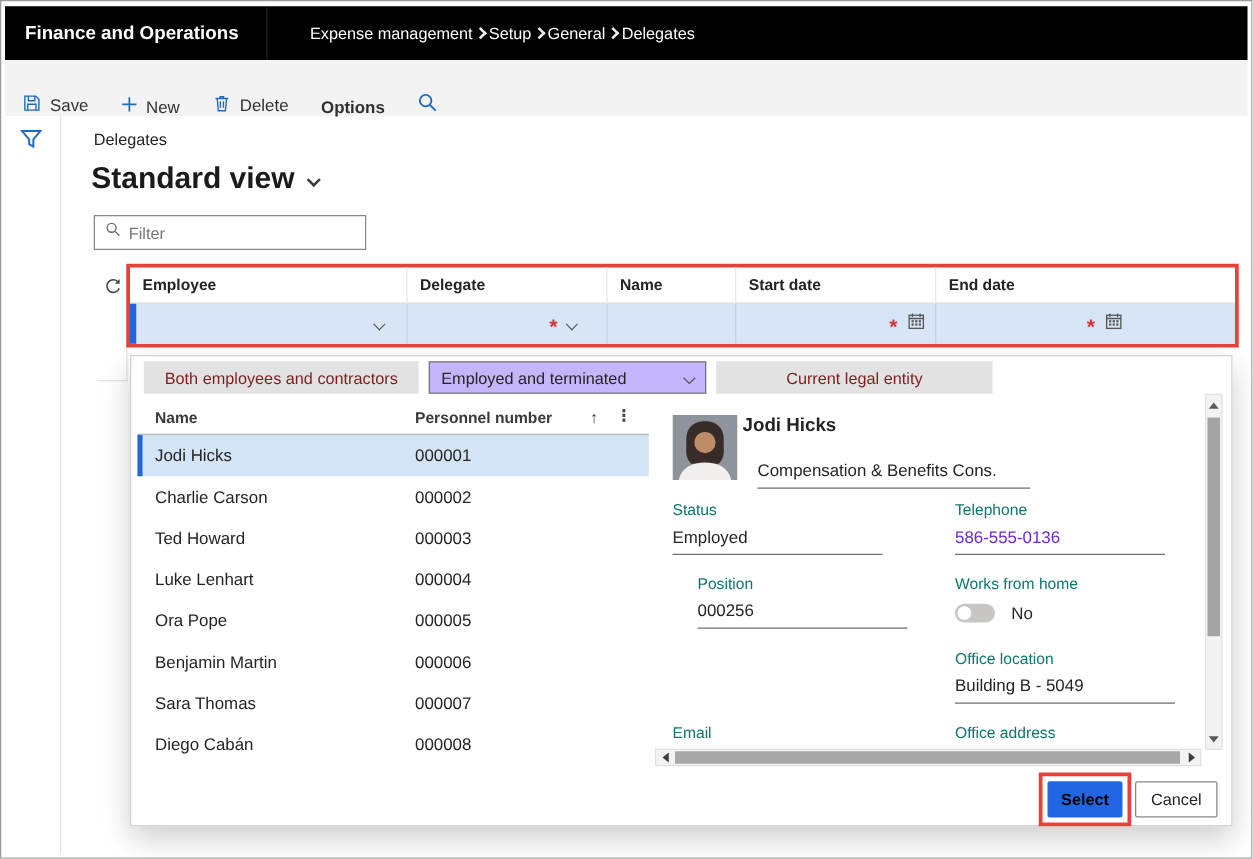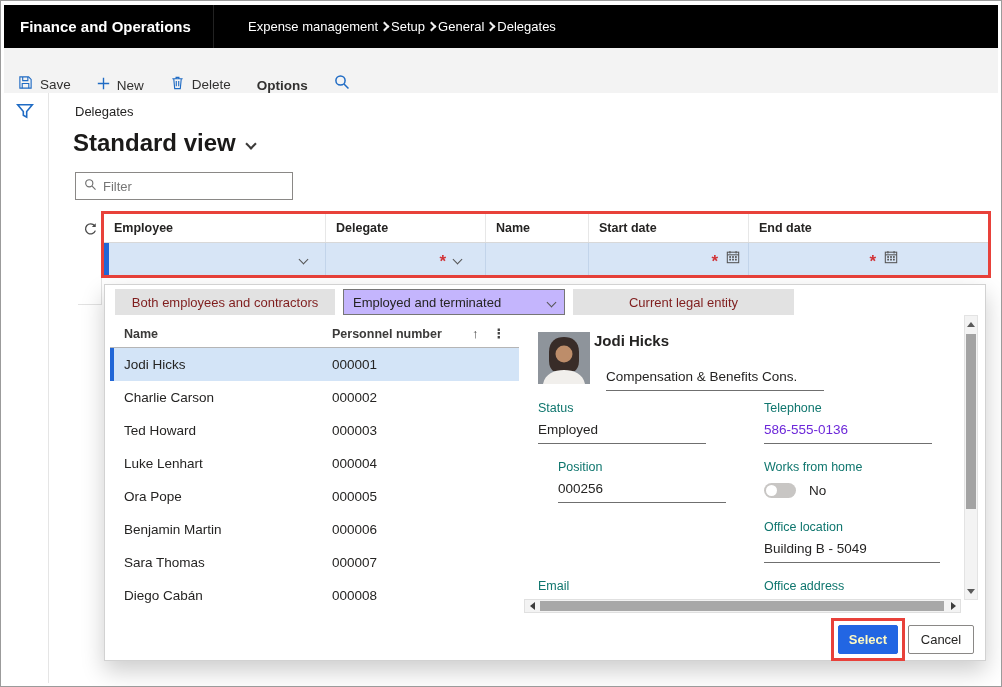--- a/index.html
+++ b/index.html
@@ -95,21 +95,21 @@
   .vscroll { position:absolute; right:7px; top:30px; width:14px; height:285px; background:#f3f3f3; border:1px solid #e3e3e3; }
   .vs-arrow { position:absolute; left:0; width:12px; height:12px; display:flex; align-items:center; justify-content:center; cursor:pointer; }
   .vs-arrow.top { top:2px; } .vs-arrow.bottom { bottom:2px; }
   .vs-thumb { position:absolute; left:1px; top:18px; width:10px; height:175px; background:#a3a3a3; cursor:pointer; }
   .hscroll { position:absolute; left:419px; top:314px; width:437px; height:14px; background:#f3f3f3; border:1px solid #e0e0e0; }
   .hs-arrow { position:absolute; top:0; width:12px; height:12px; display:flex; align-items:center; justify-content:center; cursor:pointer; }
   .hs-arrow.left { left:1px; } .hs-arrow.right { right:1px; }
   .hs-thumb { position:absolute; left:15px; top:1px; width:404px; height:10px; background:#a8a8a8; cursor:pointer; }
 
   
-  .btn-select { position:absolute; left:733px; top:340px; width:60px; height:29px; background:#2266e3; color:#fef9c3; font-size:13px; font-weight:600; border:1px solid #2266e3; border-radius:2px; cursor:pointer; font-family:inherit; }
+  .btn-select { position:absolute; left:733px; top:340px; width:60px; height:29px; background:#2266e3; color:#000000; font-size:13px; font-weight:600; border:1px solid #2266e3; border-radius:2px; cursor:pointer; font-family:inherit; }
   .btn-cancel { position:absolute; left:803px; top:340px; width:66px; height:29px; background:#fff; color:#252423; font-size:13px; border:1px solid #8a8886; border-radius:2px; cursor:pointer; font-family:inherit; }
   .select-annotation { position:absolute; left:726px; top:333px; width:74px; height:43px; border:3px solid #e8413a; pointer-events:none; }
 </style>
 </head>
 <body>
 
 <div class="screen">
 
   <header class="topbar">
     <div class="app-title">Finance and Operations</div>

